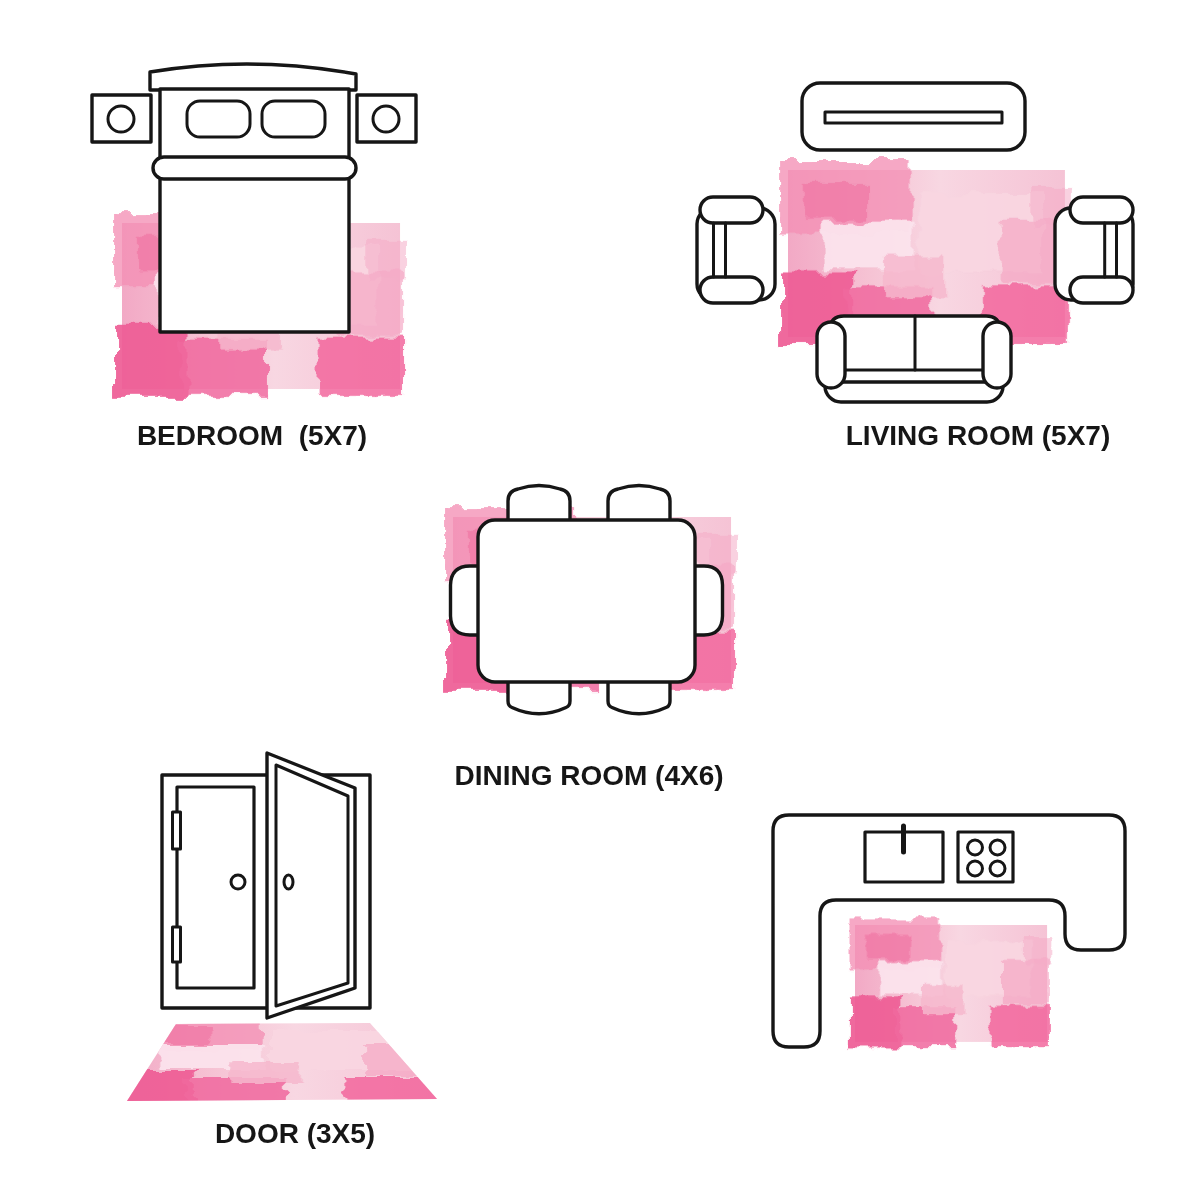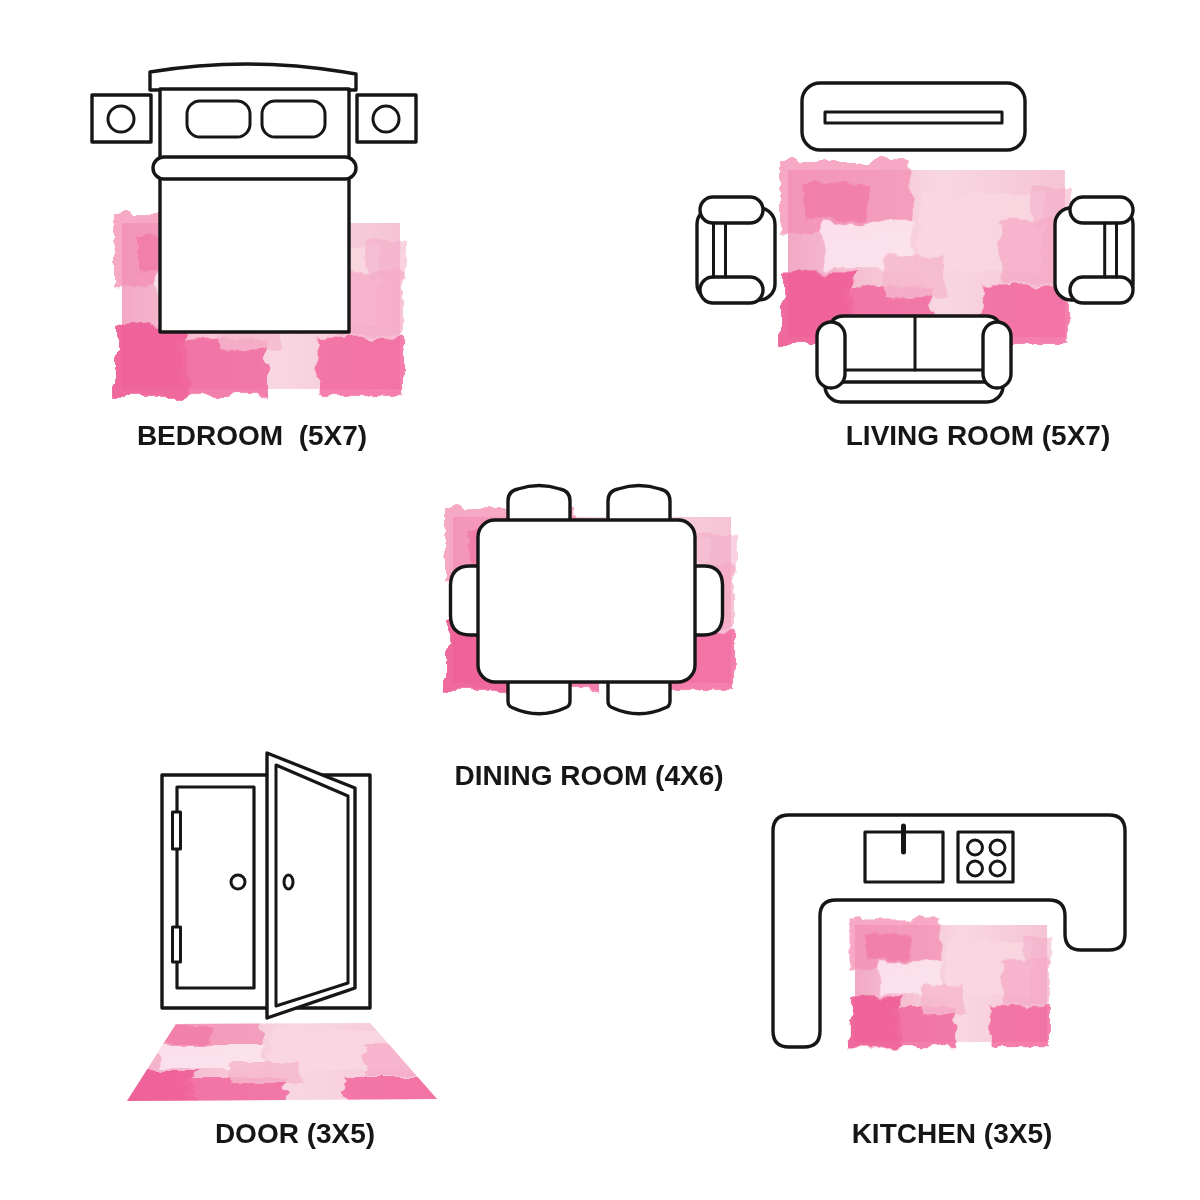--- a/index.html
+++ b/index.html
@@ -209,14 +209,13 @@
         <circle cx="975" cy="868.5" r="7.5" stroke-width="3"></circle>
         <circle cx="997.5" cy="868.5" r="7.5" stroke-width="3"></circle>
       </g>
     </g>
   </svg>
 
   <div class="room-label" style="left:252px; top:421px;">BEDROOM  (5X7)</div>
   <div class="room-label" style="left:978px; top:421px;">LIVING ROOM (5X7)</div>
   <div class="room-label" style="left:589px; top:761px;text-align:right;">DINING ROOM (4X6)</div>
   <div class="room-label" style="left:267px; top:1119px;margin-left:28px;">DOOR (3X5)</div>
-  <div class="room-label" style="left:952px; top:1119px;">KITCHEN (3X5)</div>
 </div>
 
 </body></html>

